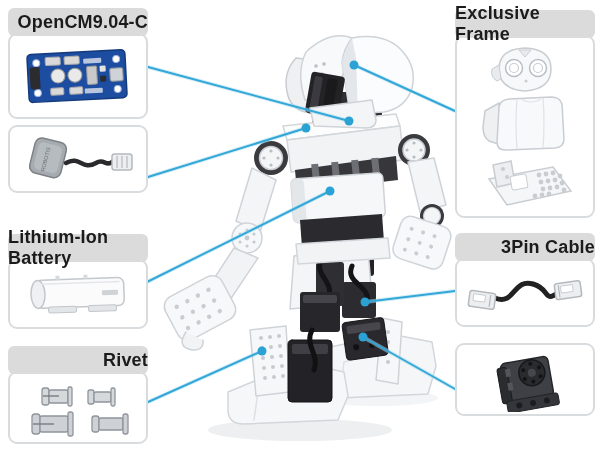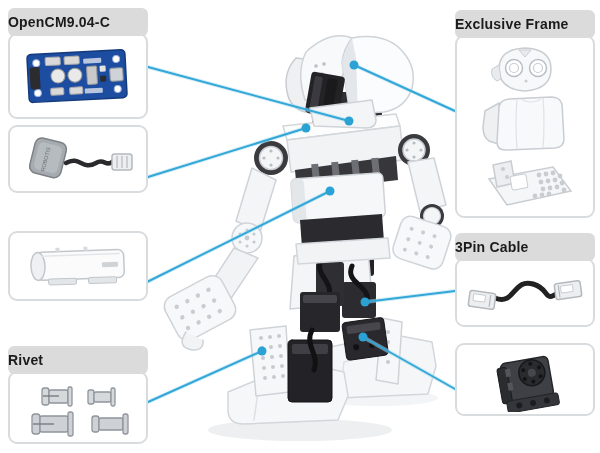--- a/index.html
+++ b/index.html
@@ -3,22 +3,22 @@
 <meta charset="utf-8">
 <style>
   html,body{margin:0;padding:0;background:#ffffff;}
   #stage{
     position:relative;width:600px;height:453px;background:#ffffff;overflow:hidden;
     font-family:"Liberation Sans",sans-serif;
   }
   .part{position:absolute;width:140px;}
   .part-header{
     height:28px;border-radius:6px;background:#dbdbdb;
-    display:flex;align-items:center;justify-content:flex-start;
-    font-size:14px;font-weight:600;color:#1b1b1b;letter-spacing:.2px;
+    display:flex;align-items:center;justify-content:flex-end;
+    font-size:18px;font-weight:600;color:#1b1b1b;letter-spacing:.2px;
     position:relative;z-index:3;
   }
   .part-body{
     margin-top:-3px;background:#ffffff;border:2px solid #d9dcde;border-radius:9px;
     display:flex;align-items:center;justify-content:center;
     position:relative;z-index:2;box-sizing:border-box;
   }
   .part-body svg{display:block;}
   #overlay{position:absolute;left:0;top:0;z-index:1;}
 </style>
@@ -275,20 +275,23 @@
         <g stroke="#b5b9bd" stroke-width="1.2">
           <line x1="105" y1="27" x2="105" y2="39"></line>
             <line x1="110" y1="27" x2="110" y2="39"></line>
             <line x1="115" y1="27" x2="115" y2="39"></line>
         </g>
       </svg>
     </div>
   </div>
 
   <div class="part" style="left:8px;top:234px">
+    <div class="part-header">
+      <span>Lithium-Ion Battery</span>
+    </div>
     <div class="part-body" style="height:70px">
       <svg width="132" height="62" viewBox="0 0 132 62">
         <g transform="rotate(-2 66 31)">
           <rect x="24" y="16" width="88" height="28" rx="6" fill="#fbfbfc" stroke="#c3c7cb" stroke-width="1.5"></rect>
           <ellipse cx="26" cy="30" rx="7" ry="14" fill="#eef0f2" stroke="#c3c7cb" stroke-width="1.5"></ellipse>
           <line x1="30" y1="20" x2="108" y2="20" stroke="#e3e6e9" stroke-width="1.5"></line>
           <rect x="90" y="28" width="16" height="5" rx="1" fill="#d0d3d6"></rect>
           <rect x="36" y="43" width="28" height="6" rx="2" fill="#e3e6e9" stroke="#c3c7cb"></rect>
           <rect x="76" y="43" width="28" height="6" rx="2" fill="#e3e6e9" stroke="#c3c7cb"></rect>
           <rect x="44" y="12" width="4" height="4" fill="#d8dbde"></rect>

